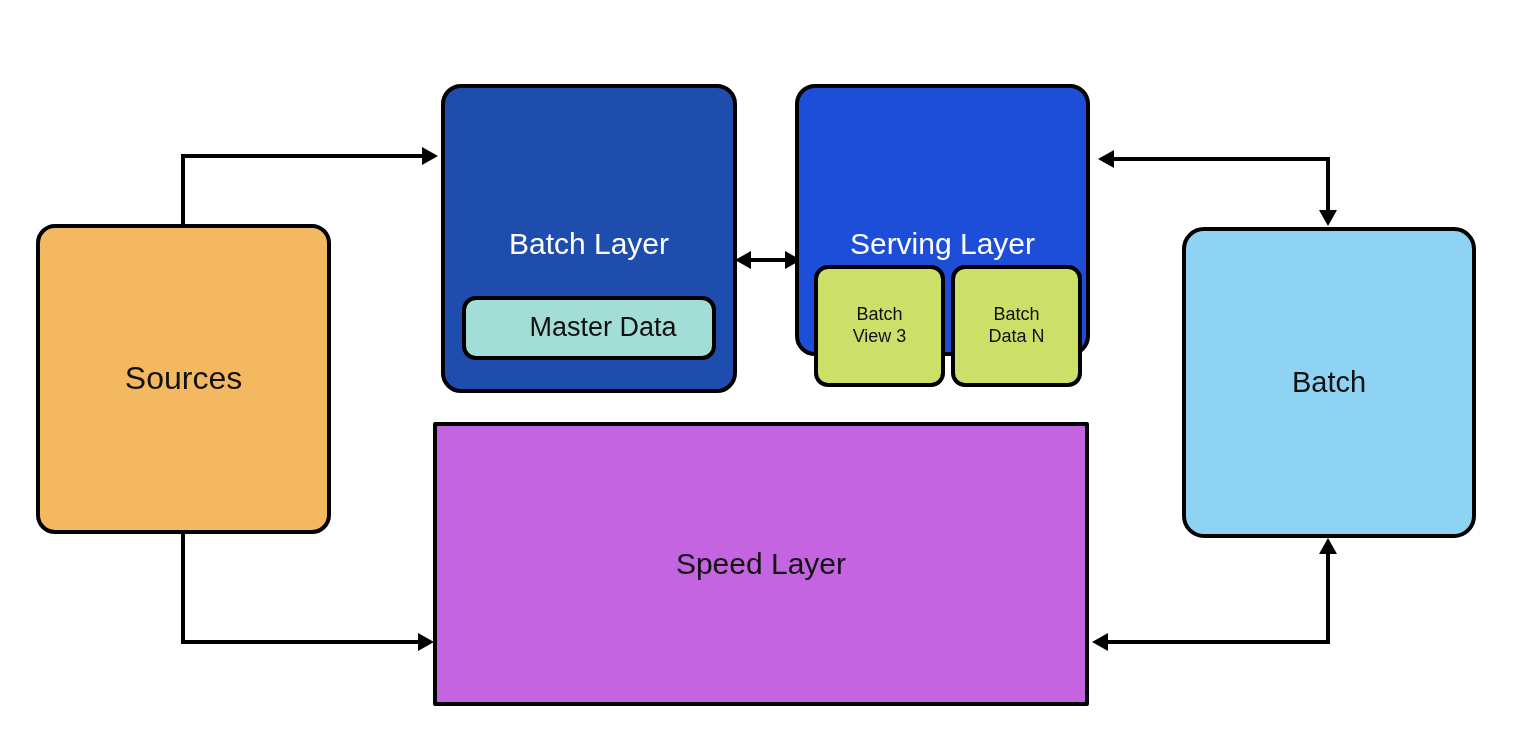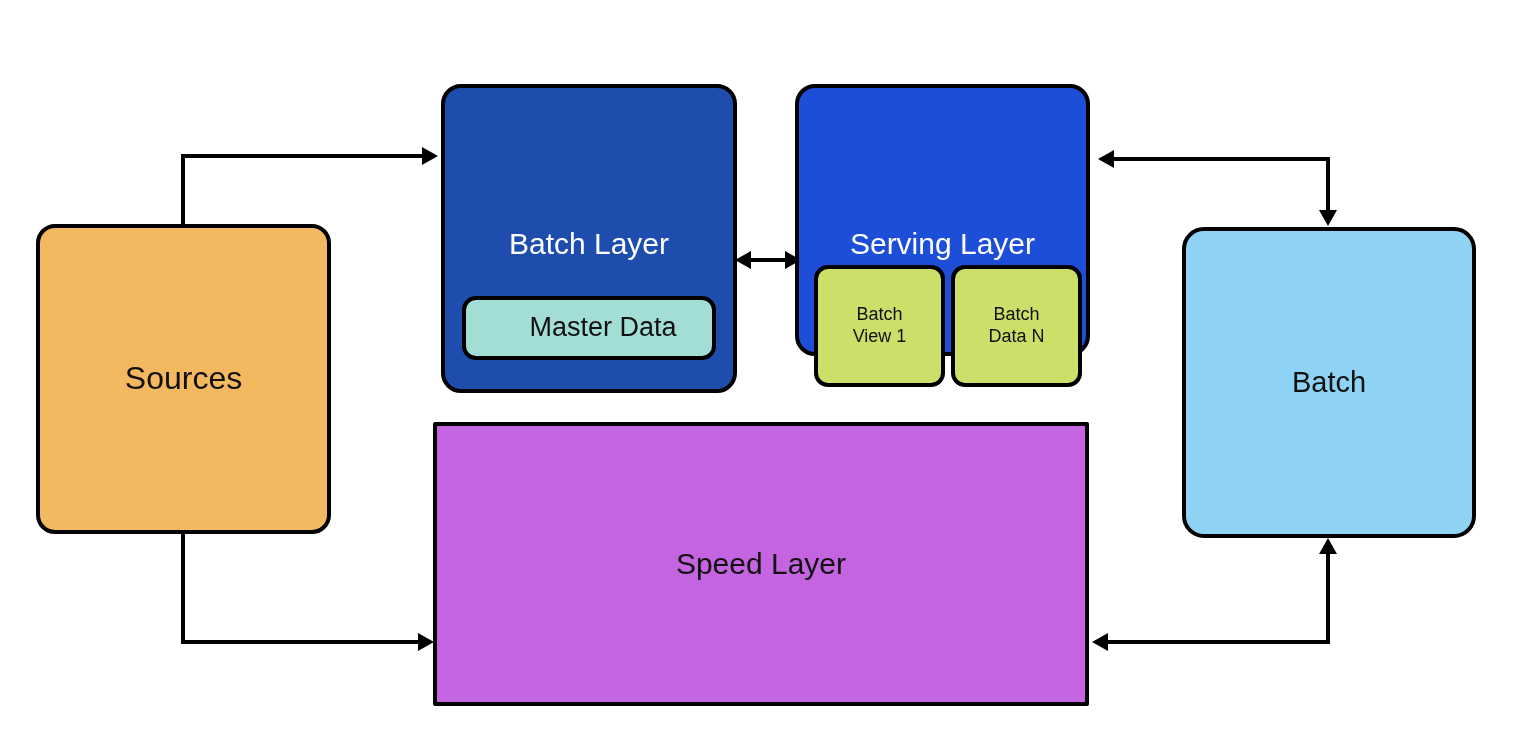--- a/index.html
+++ b/index.html
@@ -154,21 +154,21 @@
     <div id="master-data-node">
       <span>Master Data</span>
     </div>
   </div>
 
   <div class="node" id="serving-layer-node">
     <div id="serving-layer-title">Serving Layer</div>
     <div class="batch-view" id="batch-view-1">
       <span>
         <span>Batch</span><br>
-        <span>View 1</span>
+        <span>View 3</span>
       </span>
     </div>
     <div class="batch-view" id="batch-view-n">
       <span>
         <span>Batch</span><br>
         <span>Data N</span>
       </span>
     </div>
   </div>
 

